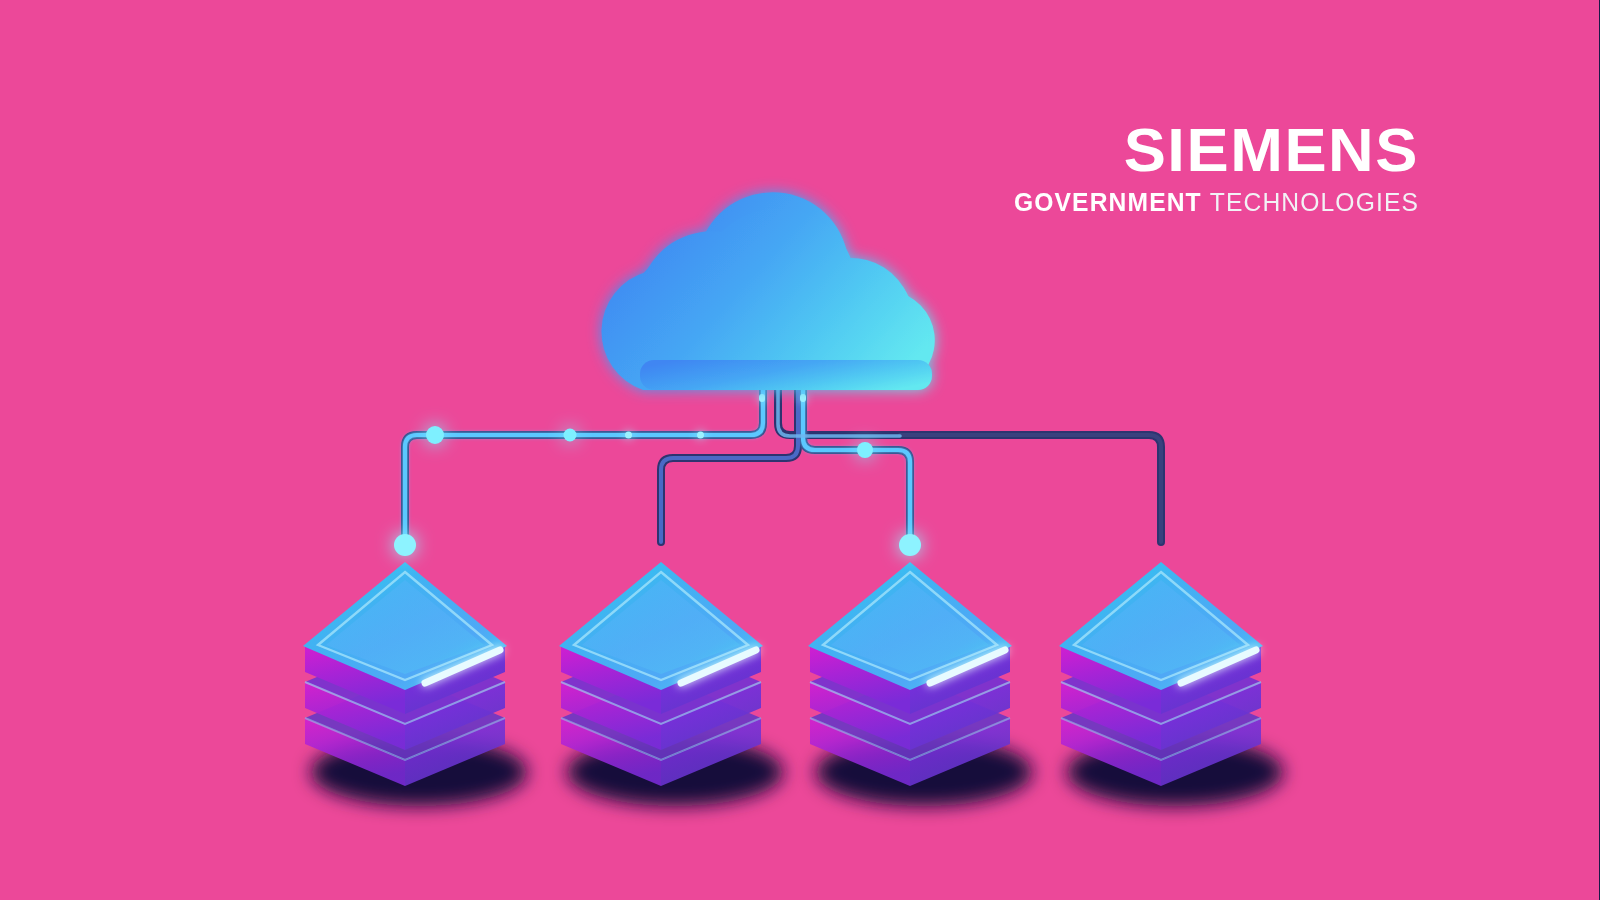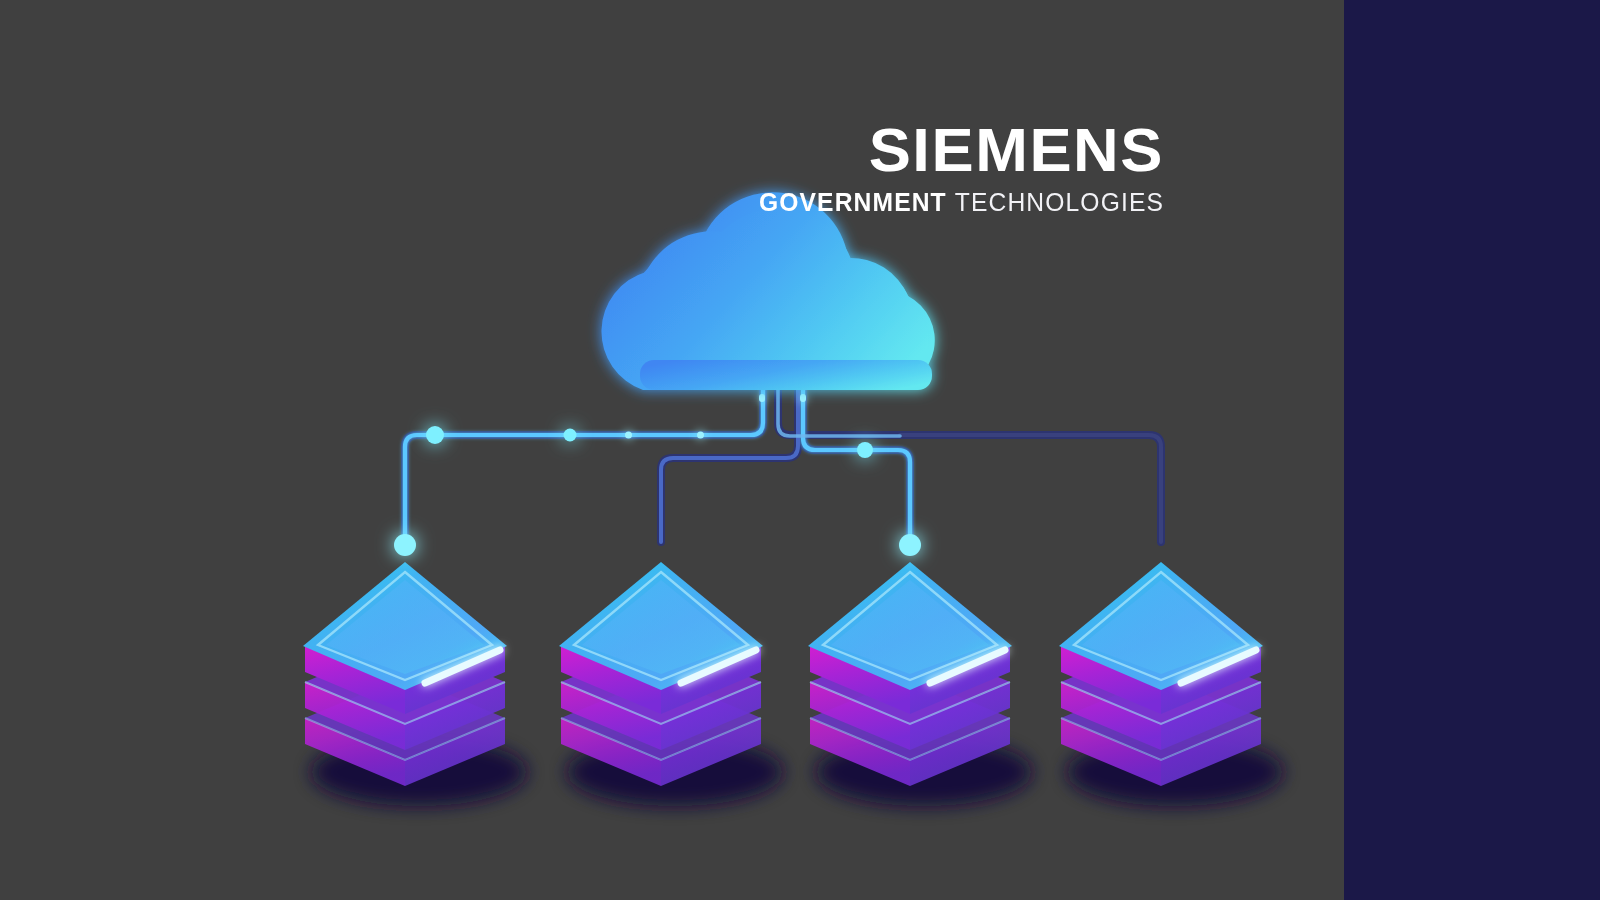--- a/index.html
+++ b/index.html
@@ -10,23 +10,23 @@
   }
   body {
     width: 1600px;
     height: 900px;
     overflow: hidden;
     font-family: "Liberation Sans", sans-serif;
     position: relative;
   }
   #stage {
     position: relative;
-    width: 1344px;
+    width: 1599px;
     height: 900px;
-    background: #404040;
+    background: #ec4899;
     overflow: hidden;
   }
   #scene {
     position: absolute;
     inset: 0;
     width: 1600px;
     height: 900px;
     display: block;
   }
   

